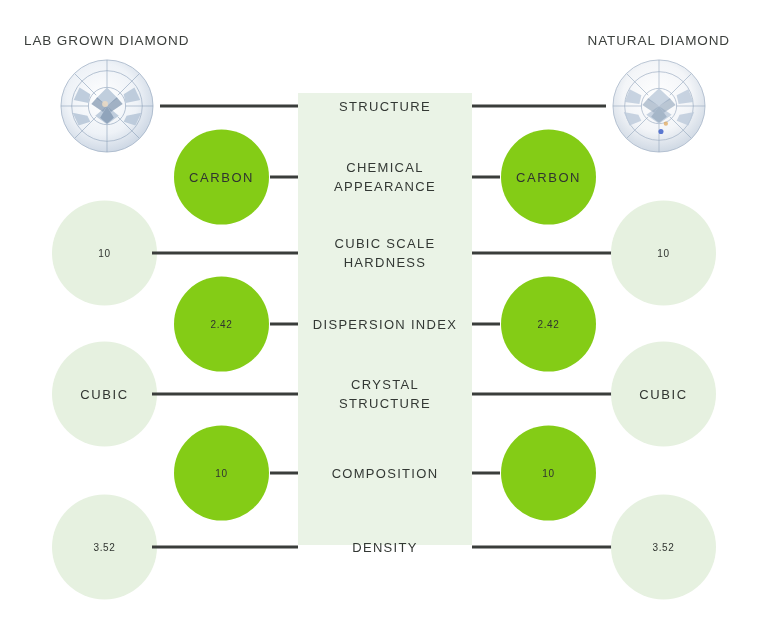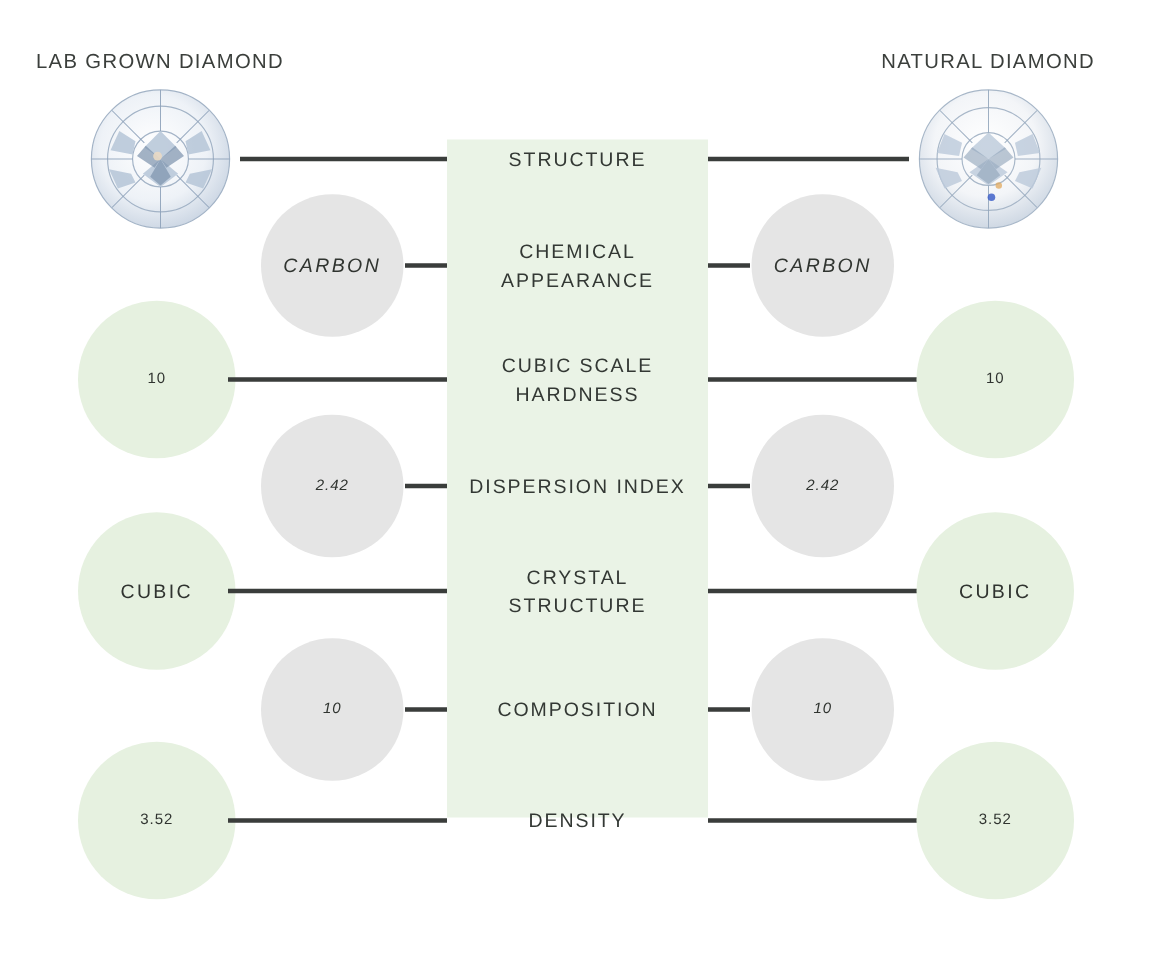--- a/index.html
+++ b/index.html
@@ -84,21 +84,21 @@
     border-radius: 50%;
     display: flex;
     align-items: center;
     justify-content: center;
     transform: translateY(-50%);
     font-size: 13px;
     letter-spacing: 1.6px;
     color: #303430;
   }
   .bubble.green { background: #e6f1e0; }
-  .bubble.grey  { background: #e5e5e5; font-style: italic; }
+  .bubble.grey  { background: #84cc16; }
   .bubble.num   { letter-spacing: 0.6px; font-size: 10px; }
 </style>
 </head>
 <body>
 
 <div class="center-band"></div>
 
 <div class="col-header left">LAB GROWN DIAMOND</div>
 <div class="col-header right">NATURAL DIAMOND</div>
 

